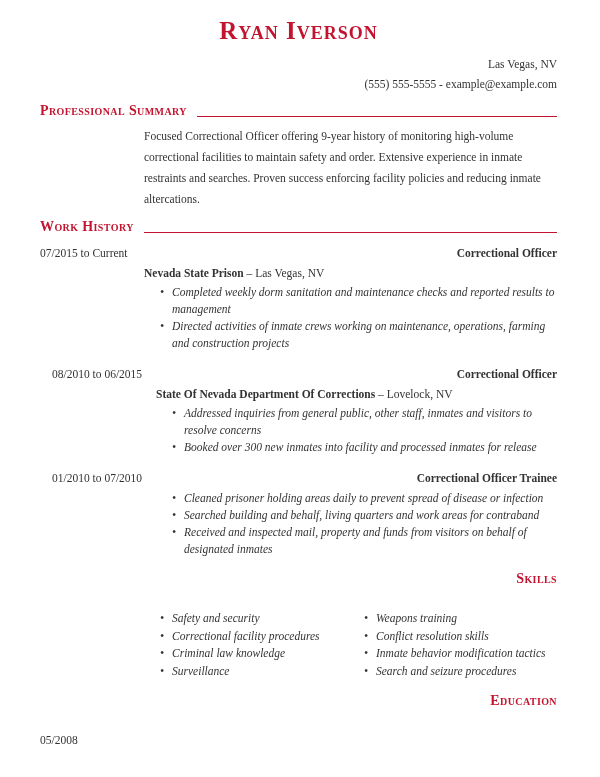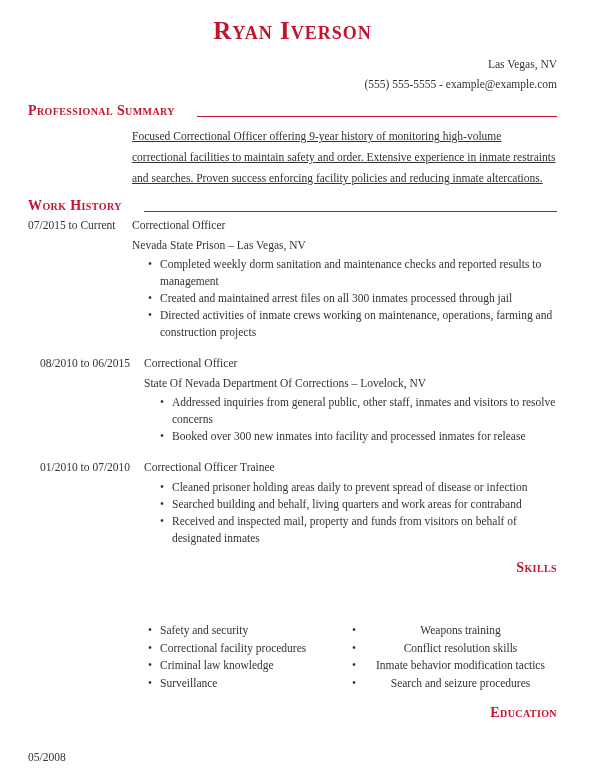--- a/index.html
+++ b/index.html
@@ -1,65 +1,65 @@
 <!DOCTYPE html>
 <html style="--accent: #c3142f; --ink: #333333;"><head>
 <meta charset="utf-8">
 <style>
   :root { --accent: #c3142f; --ink: #333333; }
   * { box-sizing: border-box; }
   html, body { margin: 0; padding: 0; background: #ffffff; }
   .page {
     width: 600px; height: 777px;
-    padding: 16px 43px 0 28px;
+    padding: 16px 43px 0 40px;
     background: #ffffff;
     font-family: "Liberation Serif", "DejaVu Serif", serif;
     color: var(--ink);
     font-size: 11.5px;
     overflow: hidden;
   }
   
   .name {
     margin: 0; text-align: center;
     font-size: 25px; line-height: 30px;
     font-weight: bold; font-variant: small-caps;
     letter-spacing: 1px; color: var(--accent);
   }
   .contact { margin-top: 8px; text-align: center; }
   .contact div { line-height: 20px; text-align: right; }
   
-  .sec-head { display: flex; align-items: flex-end; gap: 22px; }
+  .sec-head { display: flex; align-items: flex-end; gap: 10px; }
   .sec-head h2 {
     margin: 0; font-size: 14px; line-height: 18px;
     font-weight: bold; font-variant: small-caps;
     letter-spacing: 0.4px; color: var(--accent); white-space: nowrap;
   }
   .sec-head .rule { flex: 1; height: 1.5px; background: var(--accent); margin-bottom: 3px; }
   .mt8  { margin-top: 8px; }
   .mt12 { margin-top: 12px; flex-direction: column; }
   
-  .summary-text { margin: 6px 0 4px 104px; line-height: 21px; text-decoration: underline; }
+  .summary-text { margin: 6px 0 4px 104px; line-height: 21px; }
   
-  .row { display: flex; }
+  .row { display: flex; margin-top: 7px; }
   .row + .row { margin-top: 12px; margin-left: 12px; }
   .dates { width: 104px; flex-shrink: 0; line-height: 21px; }
   .entry { flex: 1; min-width: 0; }
-  .entry-title { font-weight: normal; line-height: 21px; }
+  .entry-title { font-weight: bold; line-height: 21px; text-align: right; }
   .entry-sub { line-height: 19px; }
-  .entry-sub .org { font-weight: normal; }
+  .entry-sub .org { font-weight: bold; }
   
-  ul.bullets { margin: 1px 0 0 16px; padding: 0; list-style: none; }
+  ul.bullets { margin: 1px 0 0 16px; padding: 0; list-style: none; font-style: italic; }
   ul.bullets li { position: relative; padding-left: 12px; line-height: 17px; }
   ul.bullets li::before { content: "\2022"; position: absolute; left: 0; }
   
   .skills-cols { display: flex; margin: 5px 0 0 104px; }
-  .skills-cols ul.bullets { margin-top: 15px; }
+  .skills-cols ul.bullets { margin-top: 4px; }
   .skills-cols ul.bullets li { line-height: 17.5px; }
   .skills-col-left { width: 188px; flex-shrink: 0; }
-  .skills-col-right { flex: 1; text-align: center; }
+  .skills-col-right { flex: 1; }
 </style>
 </head>
 <body>
 
 <div class="page">
 
   <h1 class="name">Ryan Iverson</h1>
   <div class="contact">
     <div>Las Vegas, NV</div>
     <div>(555) 555-5555 - example@example.com</div>
@@ -79,21 +79,20 @@
   <div class="row">
     <div class="dates">07/2015 to Current</div>
     <div class="entry">
       <div class="entry-title">Correctional Officer</div>
       <div class="entry-sub">
         <span class="org">Nevada State Prison</span>
         <span>– Las Vegas, NV</span>
       </div>
       <ul class="bullets">
         <li>Completed weekly dorm sanitation and maintenance checks and reported results to management</li>
-        <li>Created and maintained arrest files on all 300 inmates processed through jail</li>
         <li>Directed activities of inmate crews working on maintenance, operations, farming and construction projects</li>
       </ul>
     </div>
   </div>
 
   <div class="row">
     <div class="dates">08/2010 to 06/2015</div>
     <div class="entry">
       <div class="entry-title">Correctional Officer</div>
       <div class="entry-sub">

